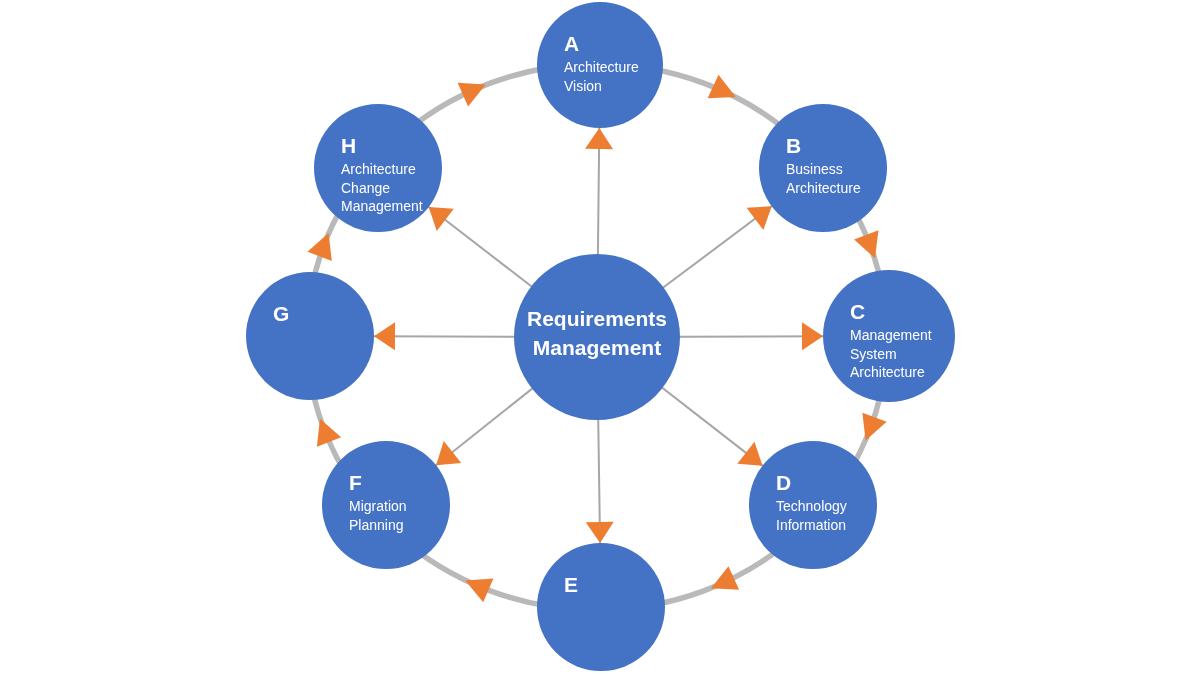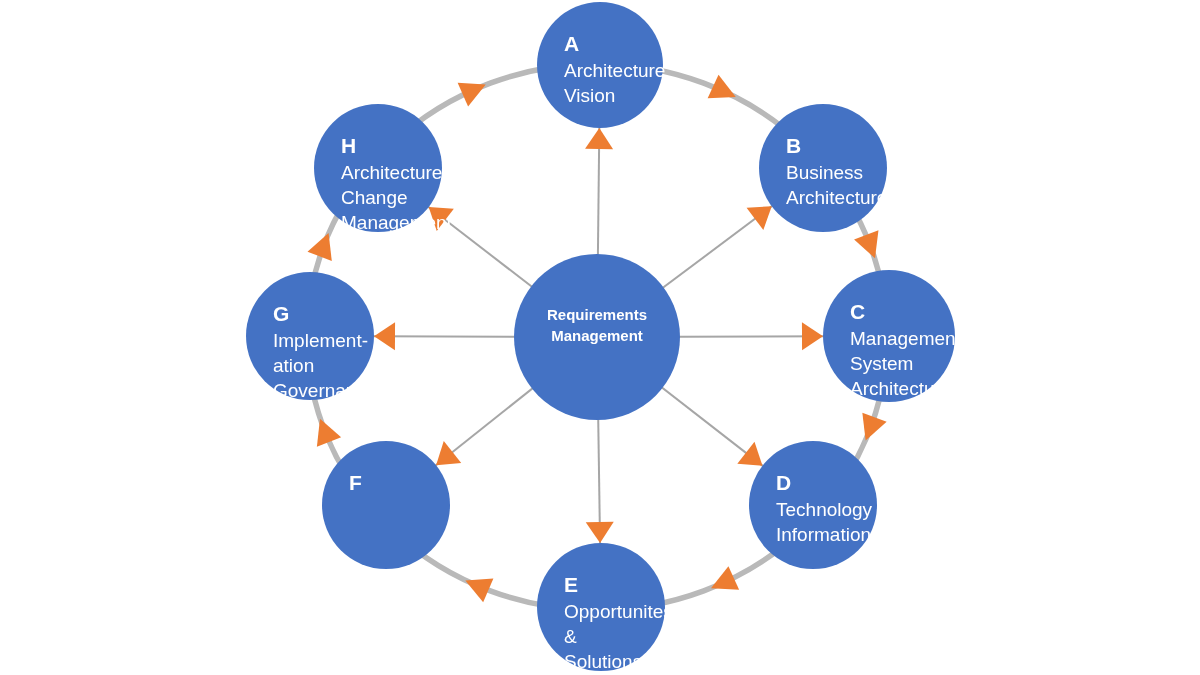--- a/index.html
+++ b/index.html
@@ -27,34 +27,34 @@
     padding: 30px 8px 0 27px;
     color: #ffffff;
   }
   .phase-letter {
     font-size: 21px;
     font-weight: bold;
     line-height: 1.1;
     margin-bottom: 3px;
   }
   .phase-label {
-    font-size: 19px;
+    font-size: 14px;
     line-height: 1.32;
     white-space: pre-line;
   }
   .center-circle {
     position: absolute;
     border-radius: 50%;
     box-sizing: border-box;
     padding-top: 50px;
     color: #ffffff;
     text-align: center;
   }
   .center-label {
-    font-size: 15px;
+    font-size: 21px;
     font-weight: bold;
     line-height: 1.4;
     white-space: pre-line;
   }
 </style>
 </head>
 <body>
 
 <div class="canvas">
 
@@ -106,33 +106,30 @@
   </div>
 
   <div class="phase" style="left: 749px; top: 441px; width: 128px; height: 128px; background: rgb(68, 114, 196); color: rgb(255, 255, 255);">
     <div class="phase-letter">D</div>
     <div class="phase-label">Technology
 Information</div>
   </div>
 
   <div class="phase" style="left: 537px; top: 543px; width: 128px; height: 128px; background: rgb(68, 114, 196); color: rgb(255, 255, 255);">
     <div class="phase-letter">E</div>
-    <div class="phase-label">Opportunites
-&amp; Solutions</div>
   </div>
 
   <div class="phase" style="left: 322px; top: 441px; width: 128px; height: 128px; background: rgb(68, 114, 196); color: rgb(255, 255, 255);">
     <div class="phase-letter">F</div>
+    <div class="phase-label">Migration
+Planning</div>
   </div>
 
   <div class="phase" style="left: 246px; top: 272px; width: 128px; height: 128px; background: rgb(68, 114, 196); color: rgb(255, 255, 255);">
     <div class="phase-letter">G</div>
-    <div class="phase-label">Implement-
-ation
-Governance</div>
   </div>
 
   <div class="phase" style="left: 314px; top: 104px; width: 128px; height: 128px; background: rgb(68, 114, 196); color: rgb(255, 255, 255);">
     <div class="phase-letter">H</div>
     <div class="phase-label">Architecture
 Change
 Management</div>
   </div>
 
   <div class="center-circle" style="left: 514px; top: 254px; width: 166px; height: 166px; background: rgb(68, 114, 196); color: rgb(255, 255, 255);">

